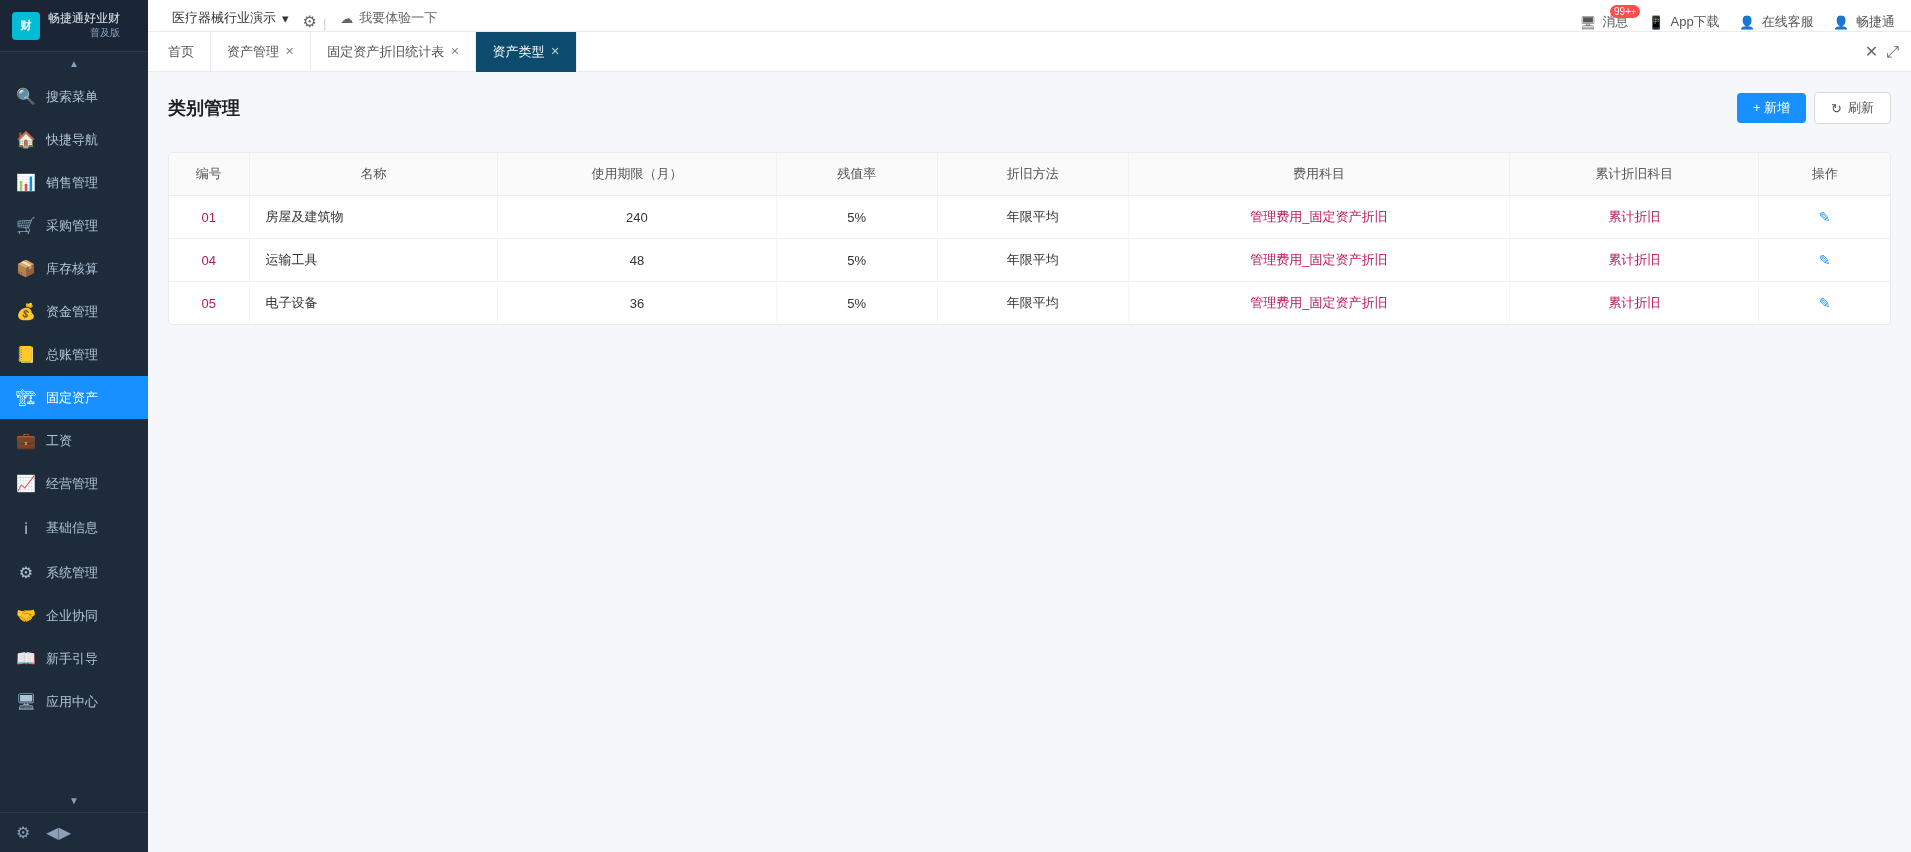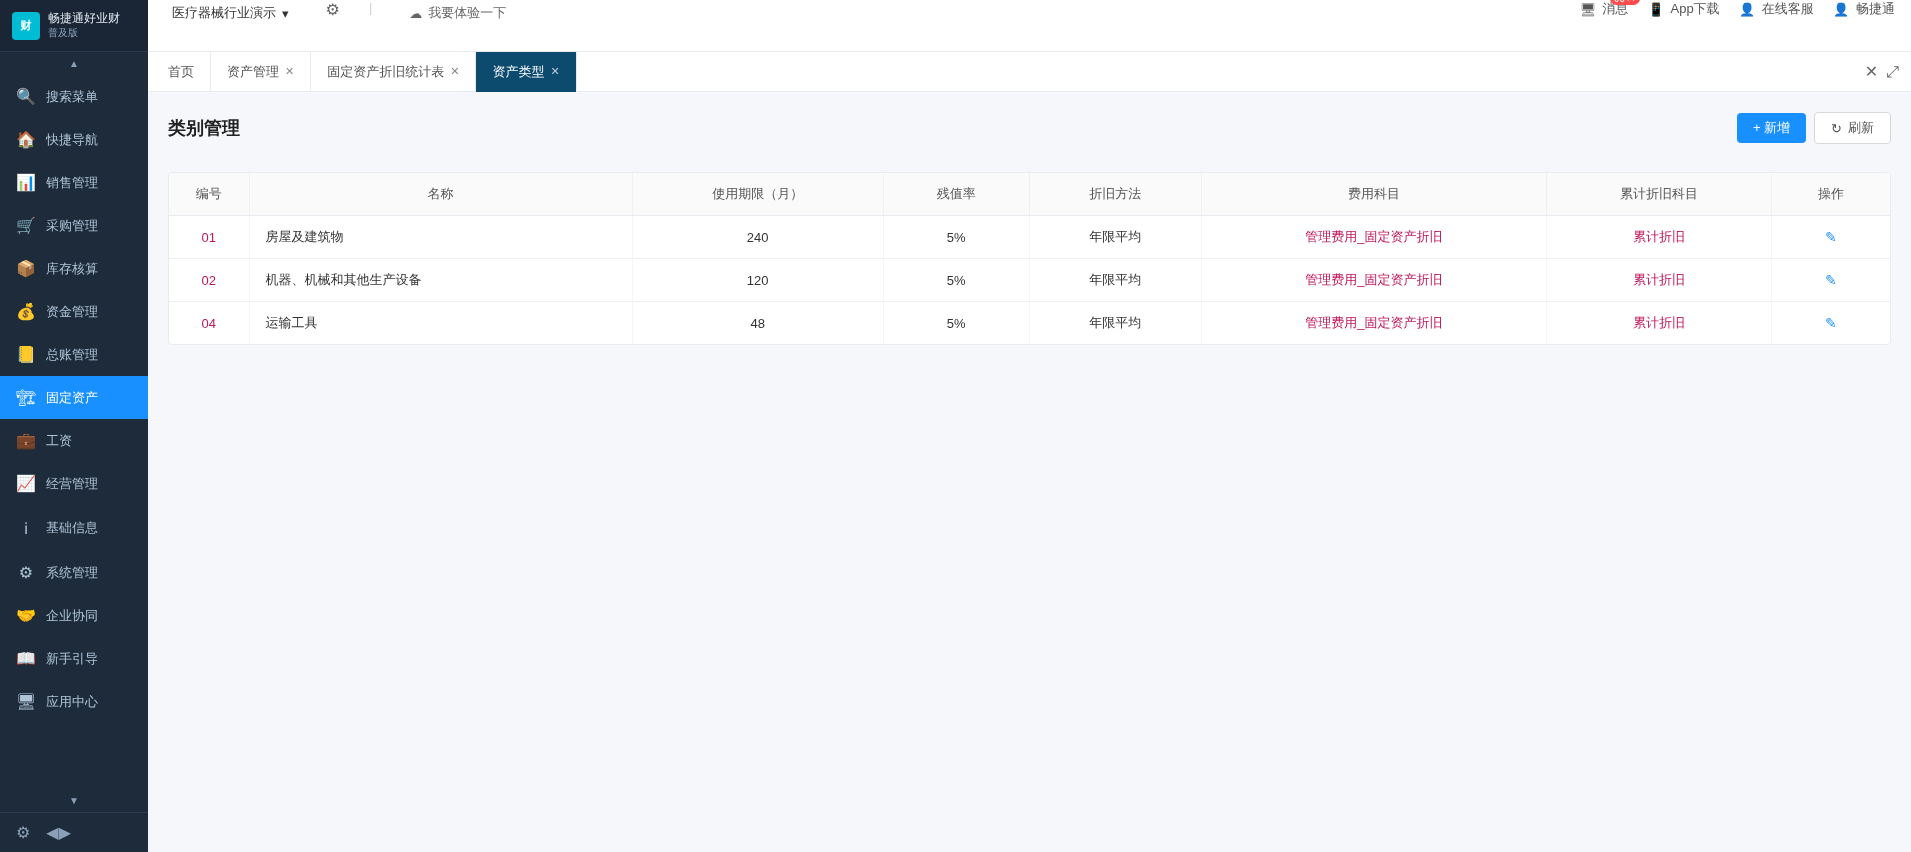--- a/index.html
+++ b/index.html
@@ -24,21 +24,21 @@
       border-bottom: 1px solid #2a3a4a;
     }
     .sidebar-logo-icon {
       width: 28px; height: 28px;
       background: #00bcd4;
       border-radius: 4px;
       display: flex; align-items: center; justify-content: center;
       color: white; font-size: 11px; font-weight: bold;
     }
     .sidebar-logo-text { color: #e0e8f0; font-size: 12px; line-height: 1.3; }
-    .sidebar-logo-badge { font-size: 10px; color: #8aa0b8; }
+    .sidebar-logo-badge { font-size: 10px; color: #8aa0b8; text-align: right; }
 
     .sidebar-scroll {
       flex: 1;
       overflow-y: auto;
       overflow-x: hidden;
     }
     .sidebar-scroll::-webkit-scrollbar { width: 4px; }
     .sidebar-scroll::-webkit-scrollbar-thumb { background: #3a4a5a; }
 
     .sidebar-item {
@@ -75,27 +75,27 @@
       flex: 1;
       display: flex;
       flex-direction: column;
       height: 100%;
       overflow: hidden;
     }
 
     
     .topbar {
       background: white;
-      height: 52px;
-      display: flex;
-      align-items: flex-start;
+      height: 32px;
+      display: flex;
+      align-items: flex-end;
       padding: 0 16px;
       border-bottom: 1px solid #e8ecf0;
       flex-shrink: 0;
-      gap: 29px;
+      gap: 6px;
     }
     .topbar-module {
       display: flex; align-items: center; gap: 6px;
       color: #333; font-size: 13px; cursor: pointer;
       padding: 4px 8px; border-radius: 4px;
     }
     .topbar-settings { color: #666; cursor: pointer; font-size: 16px; }
     .topbar-separator { color: #d0d0d0; }
     .topbar-experience {
       display: flex; align-items: center; gap: 6px;
@@ -389,37 +389,37 @@
               <td class="td-link">01</td>
               <td>房屋及建筑物</td>
               <td>240</td>
               <td>5%</td>
               <td>年限平均</td>
               <td class="td-link">管理费用_固定资产折旧</td>
               <td class="td-link">累计折旧</td>
               <td class="edit-icon">✎</td>
             </tr>
             <tr>
-              <td class="td-link">02</td>
-              <td>机器、机械和其他生产设备</td>
-              <td>120</td>
-              <td>5%</td>
-              <td>年限平均</td>
-              <td class="td-link">管理费用_固定资产折旧</td>
-              <td class="td-link">累计折旧</td>
-              <td class="edit-icon">✎</td>
-            </tr>
-            <tr>
               <td class="td-link">04</td>
               <td>运输工具</td>
               <td>48</td>
               <td>5%</td>
               <td>年限平均</td>
               <td class="td-link">管理费用_固定资产折旧</td>
               <td class="td-link">累计折旧</td>
               <td class="edit-icon">✎</td>
             </tr>
+            <tr>
+              <td class="td-link">05</td>
+              <td>电子设备</td>
+              <td>36</td>
+              <td>5%</td>
+              <td>年限平均</td>
+              <td class="td-link">管理费用_固定资产折旧</td>
+              <td class="td-link">累计折旧</td>
+              <td class="edit-icon">✎</td>
+            </tr>
           </tbody>
       </table>
     </div>
   </div>
 
 </div>
 
 </body></html>

